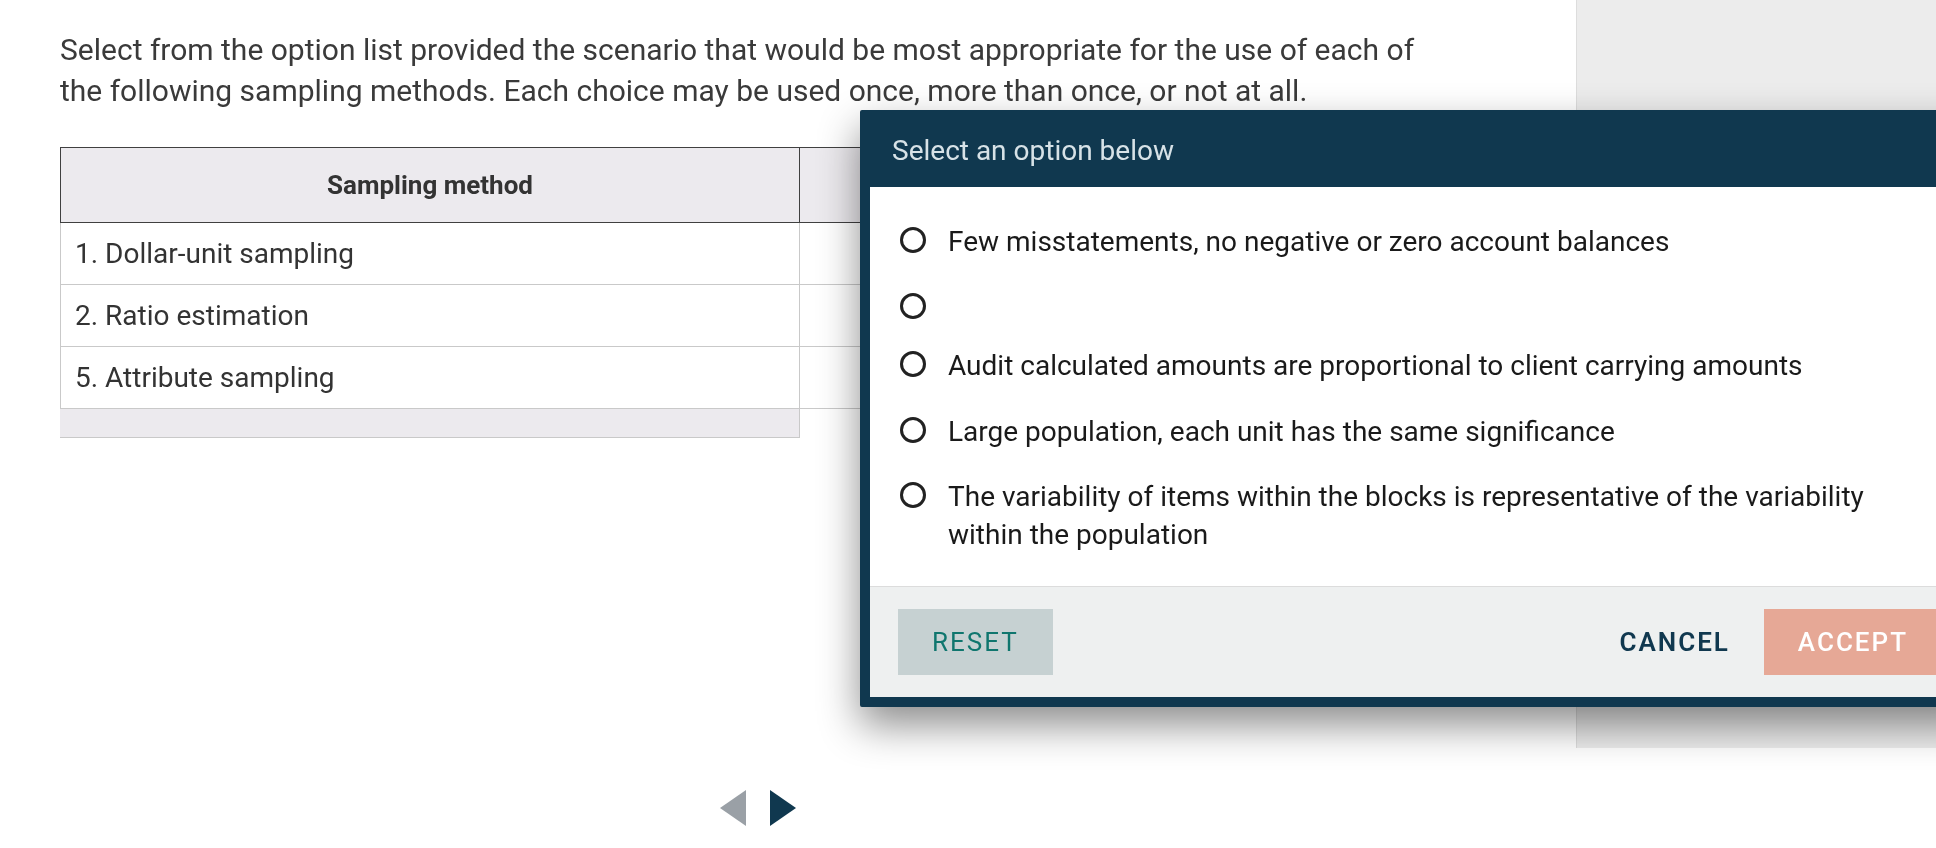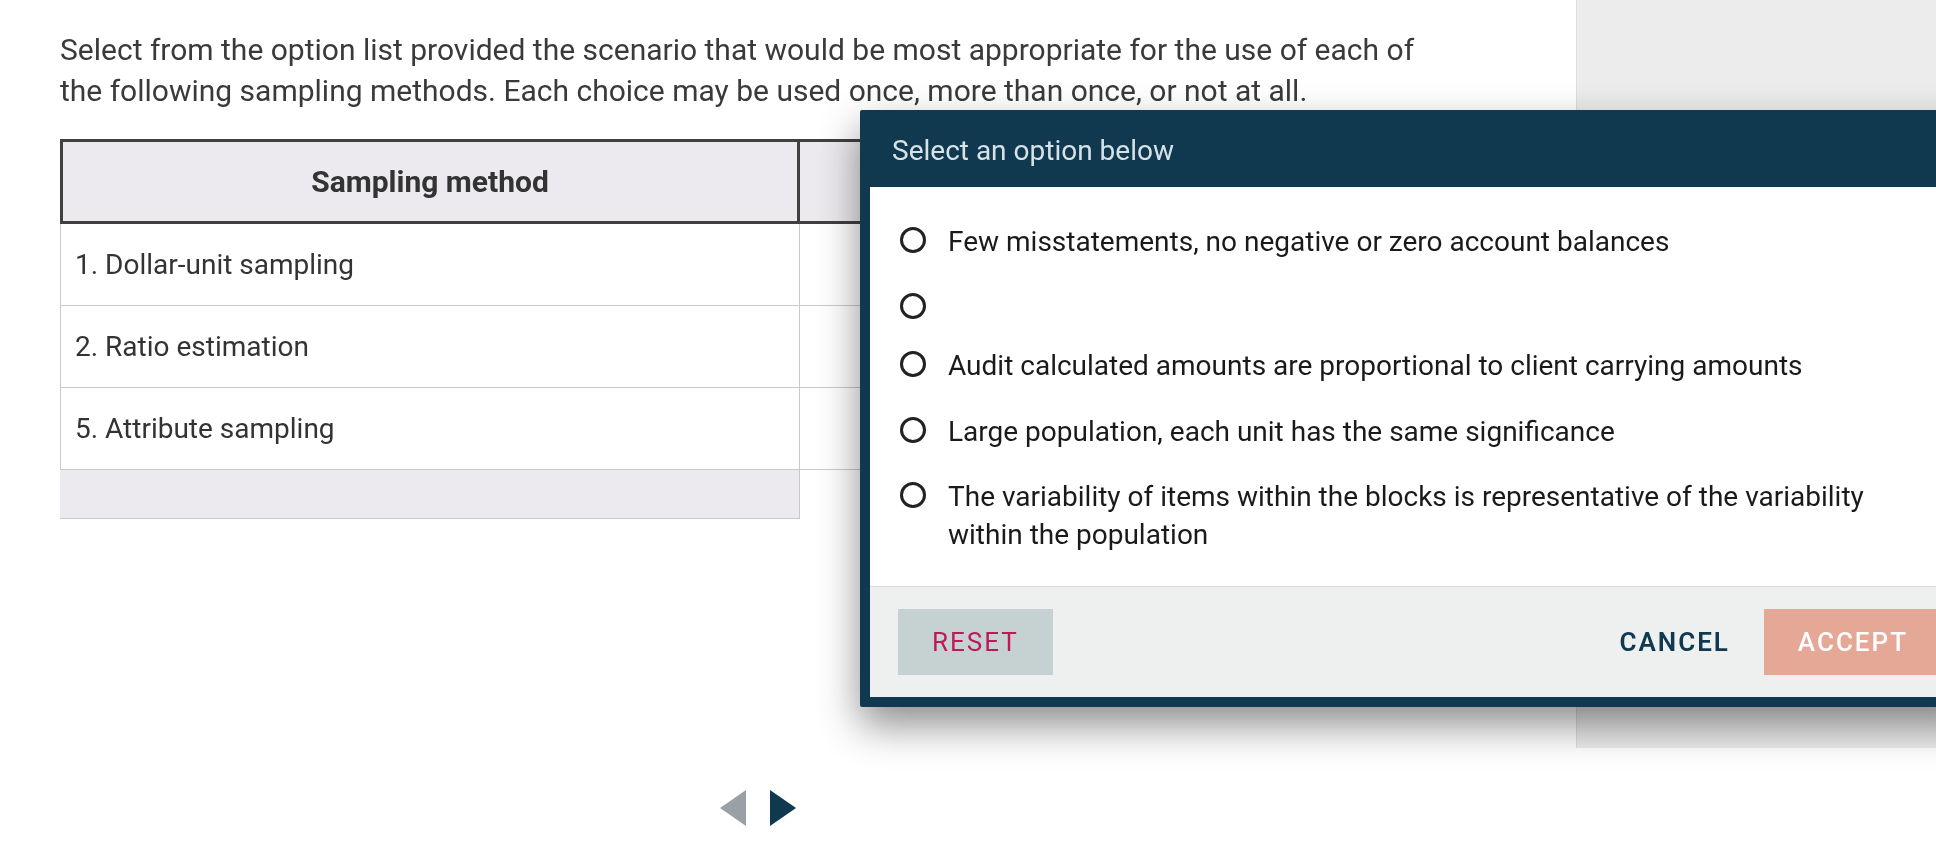--- a/index.html
+++ b/index.html
@@ -39,37 +39,38 @@
     margin-bottom: 28px;
     max-width: 1400px;
   }
   .grid {
     display: grid;
     grid-template-columns: 740px 72px;
     width: 812px;
   }
   .hdr {
     background: #eceaee;
-    border: 3px solid #404040;
+    border: 1px solid #404040;
     font-weight: 700;
-    font-size: 30px;
+    font-size: 26px;
     color: #333;
     text-align: center;
     padding: 22px 10px;
+    margin-top: 8px;
   }
   .hdr.right {
     border-left: none;
     background: #eceaee;
   }
   .cell {
     border: 1px solid #c9c9c9;
     border-top: none;
     font-size: 28px;
     color: #333;
-    padding: 24px 14px;
+    padding: 14px 14px;
     background: #fff;
   }
   .cell.right {
     border-left: none;
     background: #fff;
   }
   .cell.right.sel {
     background: #eceaee;
   }
 
@@ -141,21 +142,21 @@
   .btn {
     font-size: 26px;
     letter-spacing: 2px;
     padding: 18px 34px;
     border: none;
     cursor: pointer;
     font-family: inherit;
   }
   .btn.reset {
     background: #c6d1d2;
-    color: #be185d;
+    color: #0f766e;
   }
   .spacer { flex: 1; }
   .btn.cancel {
     background: transparent;
     color: #10384f;
     font-weight: 600;
     padding: 18px 10px;
   }
   .btn.accept {
     background: #e6a896;

